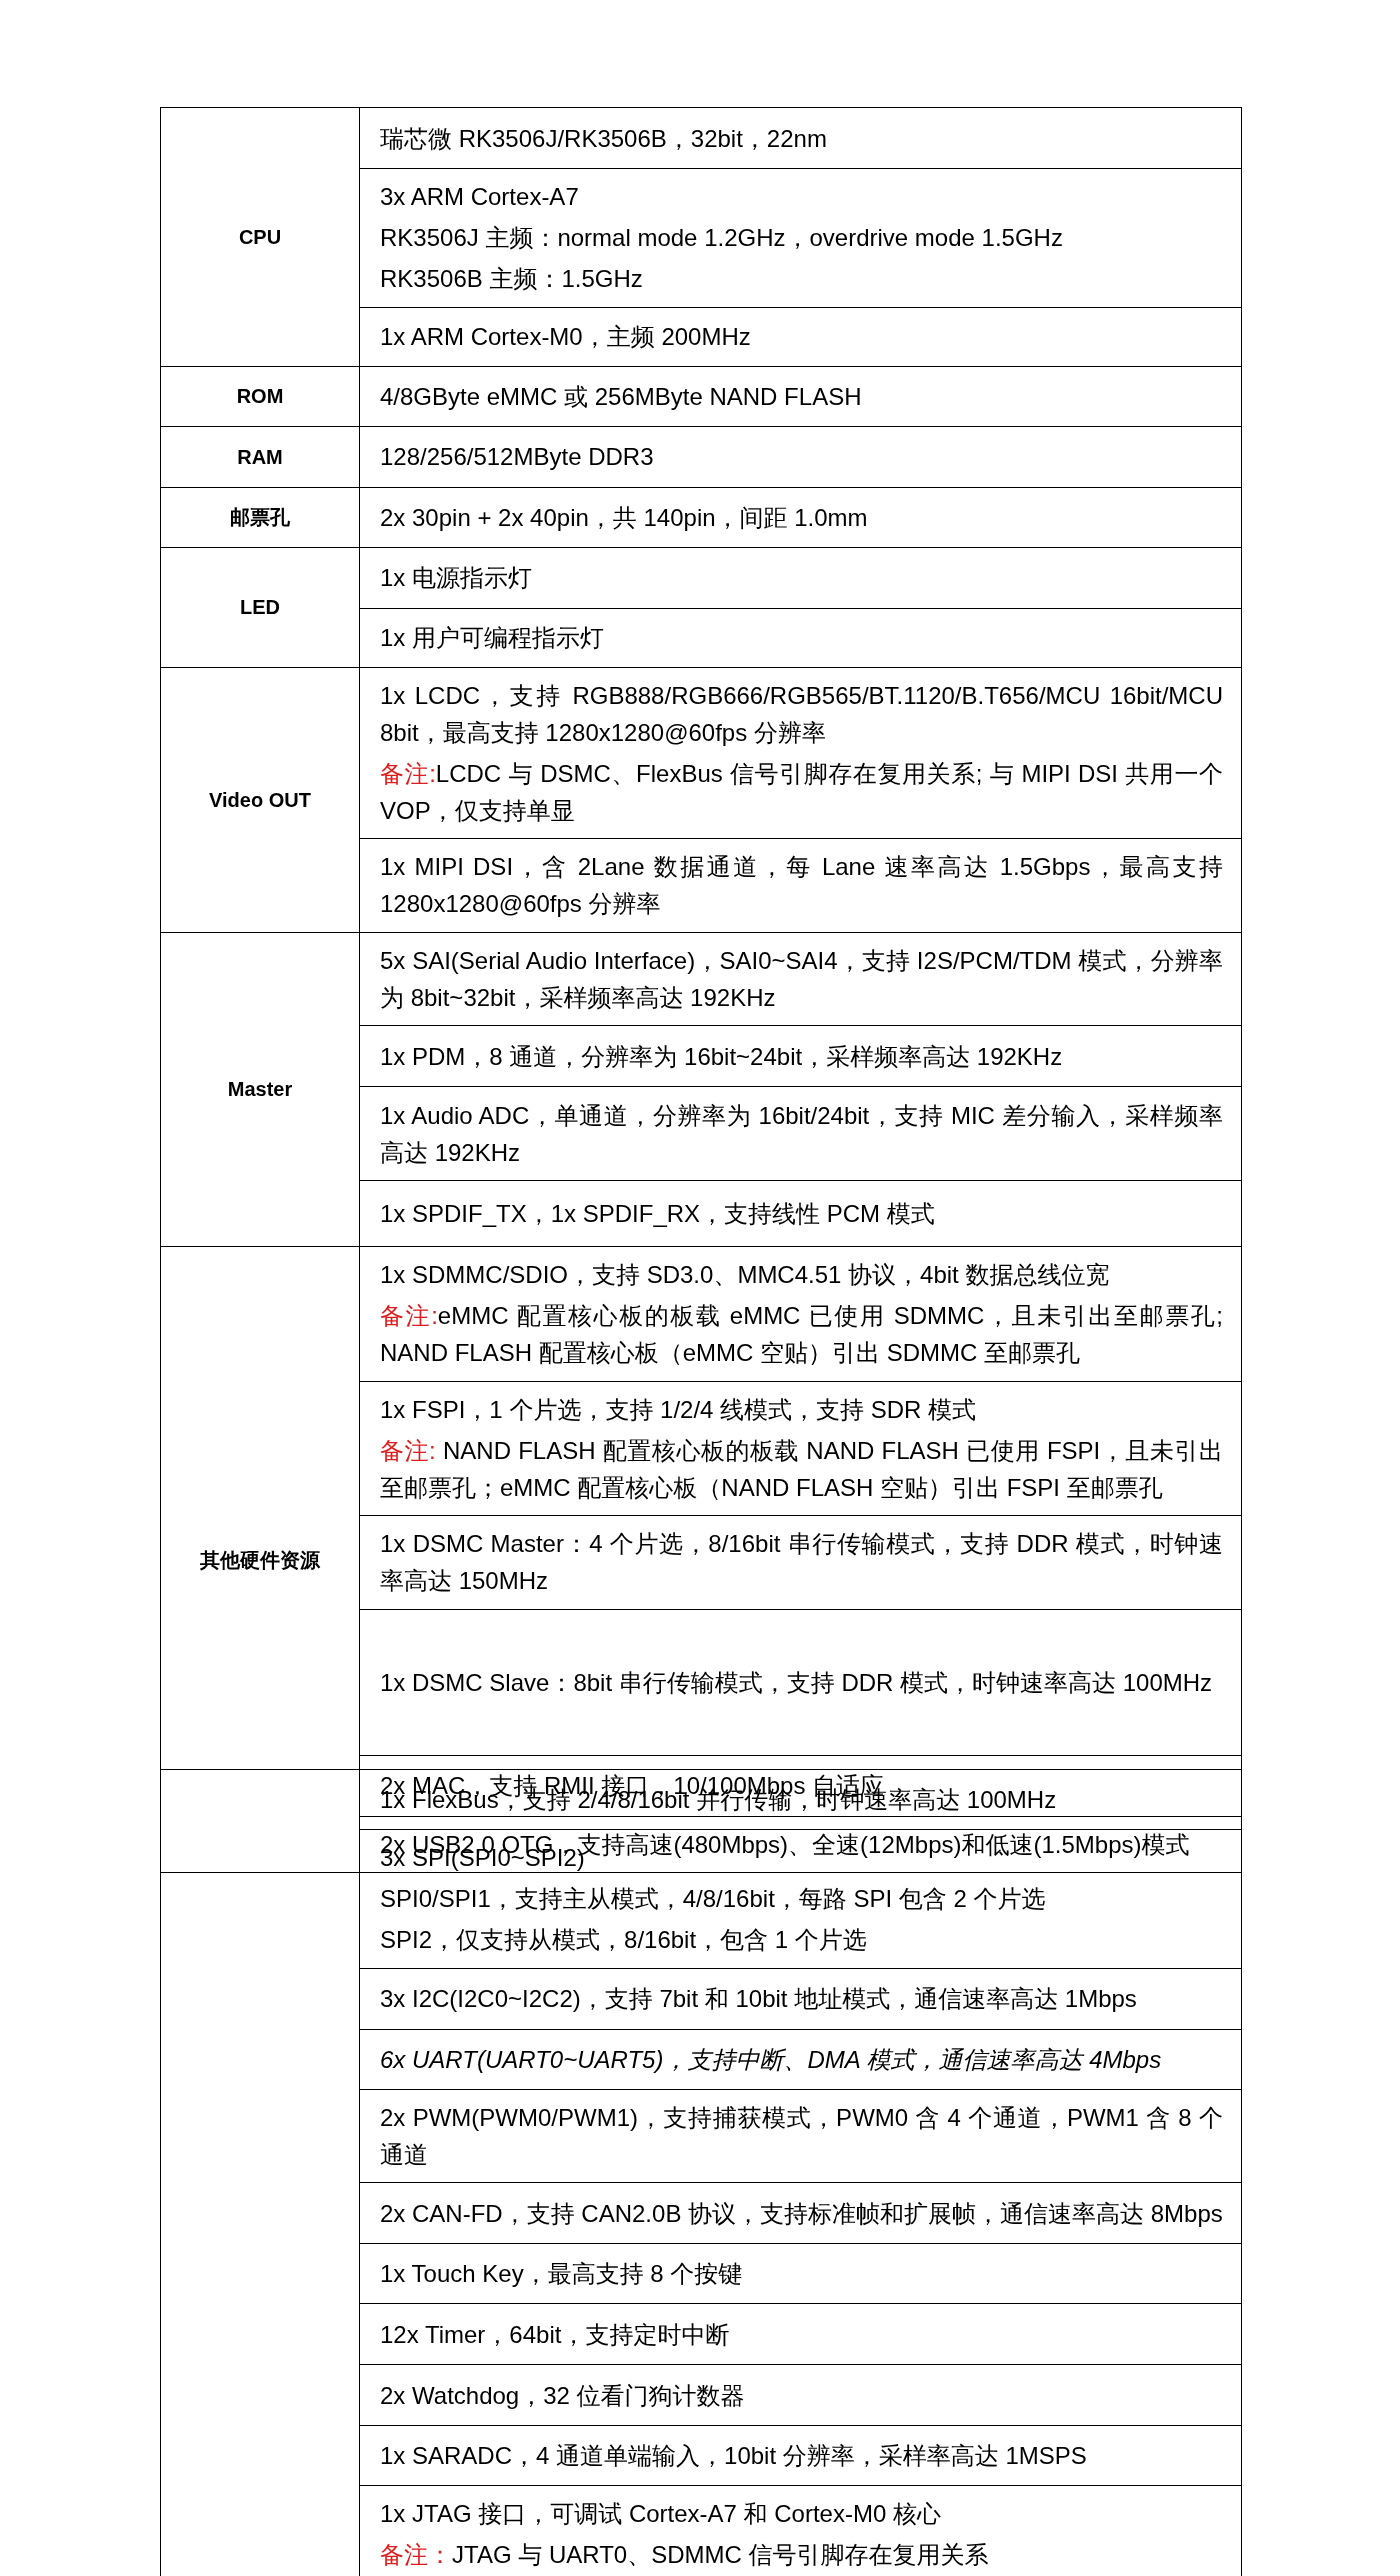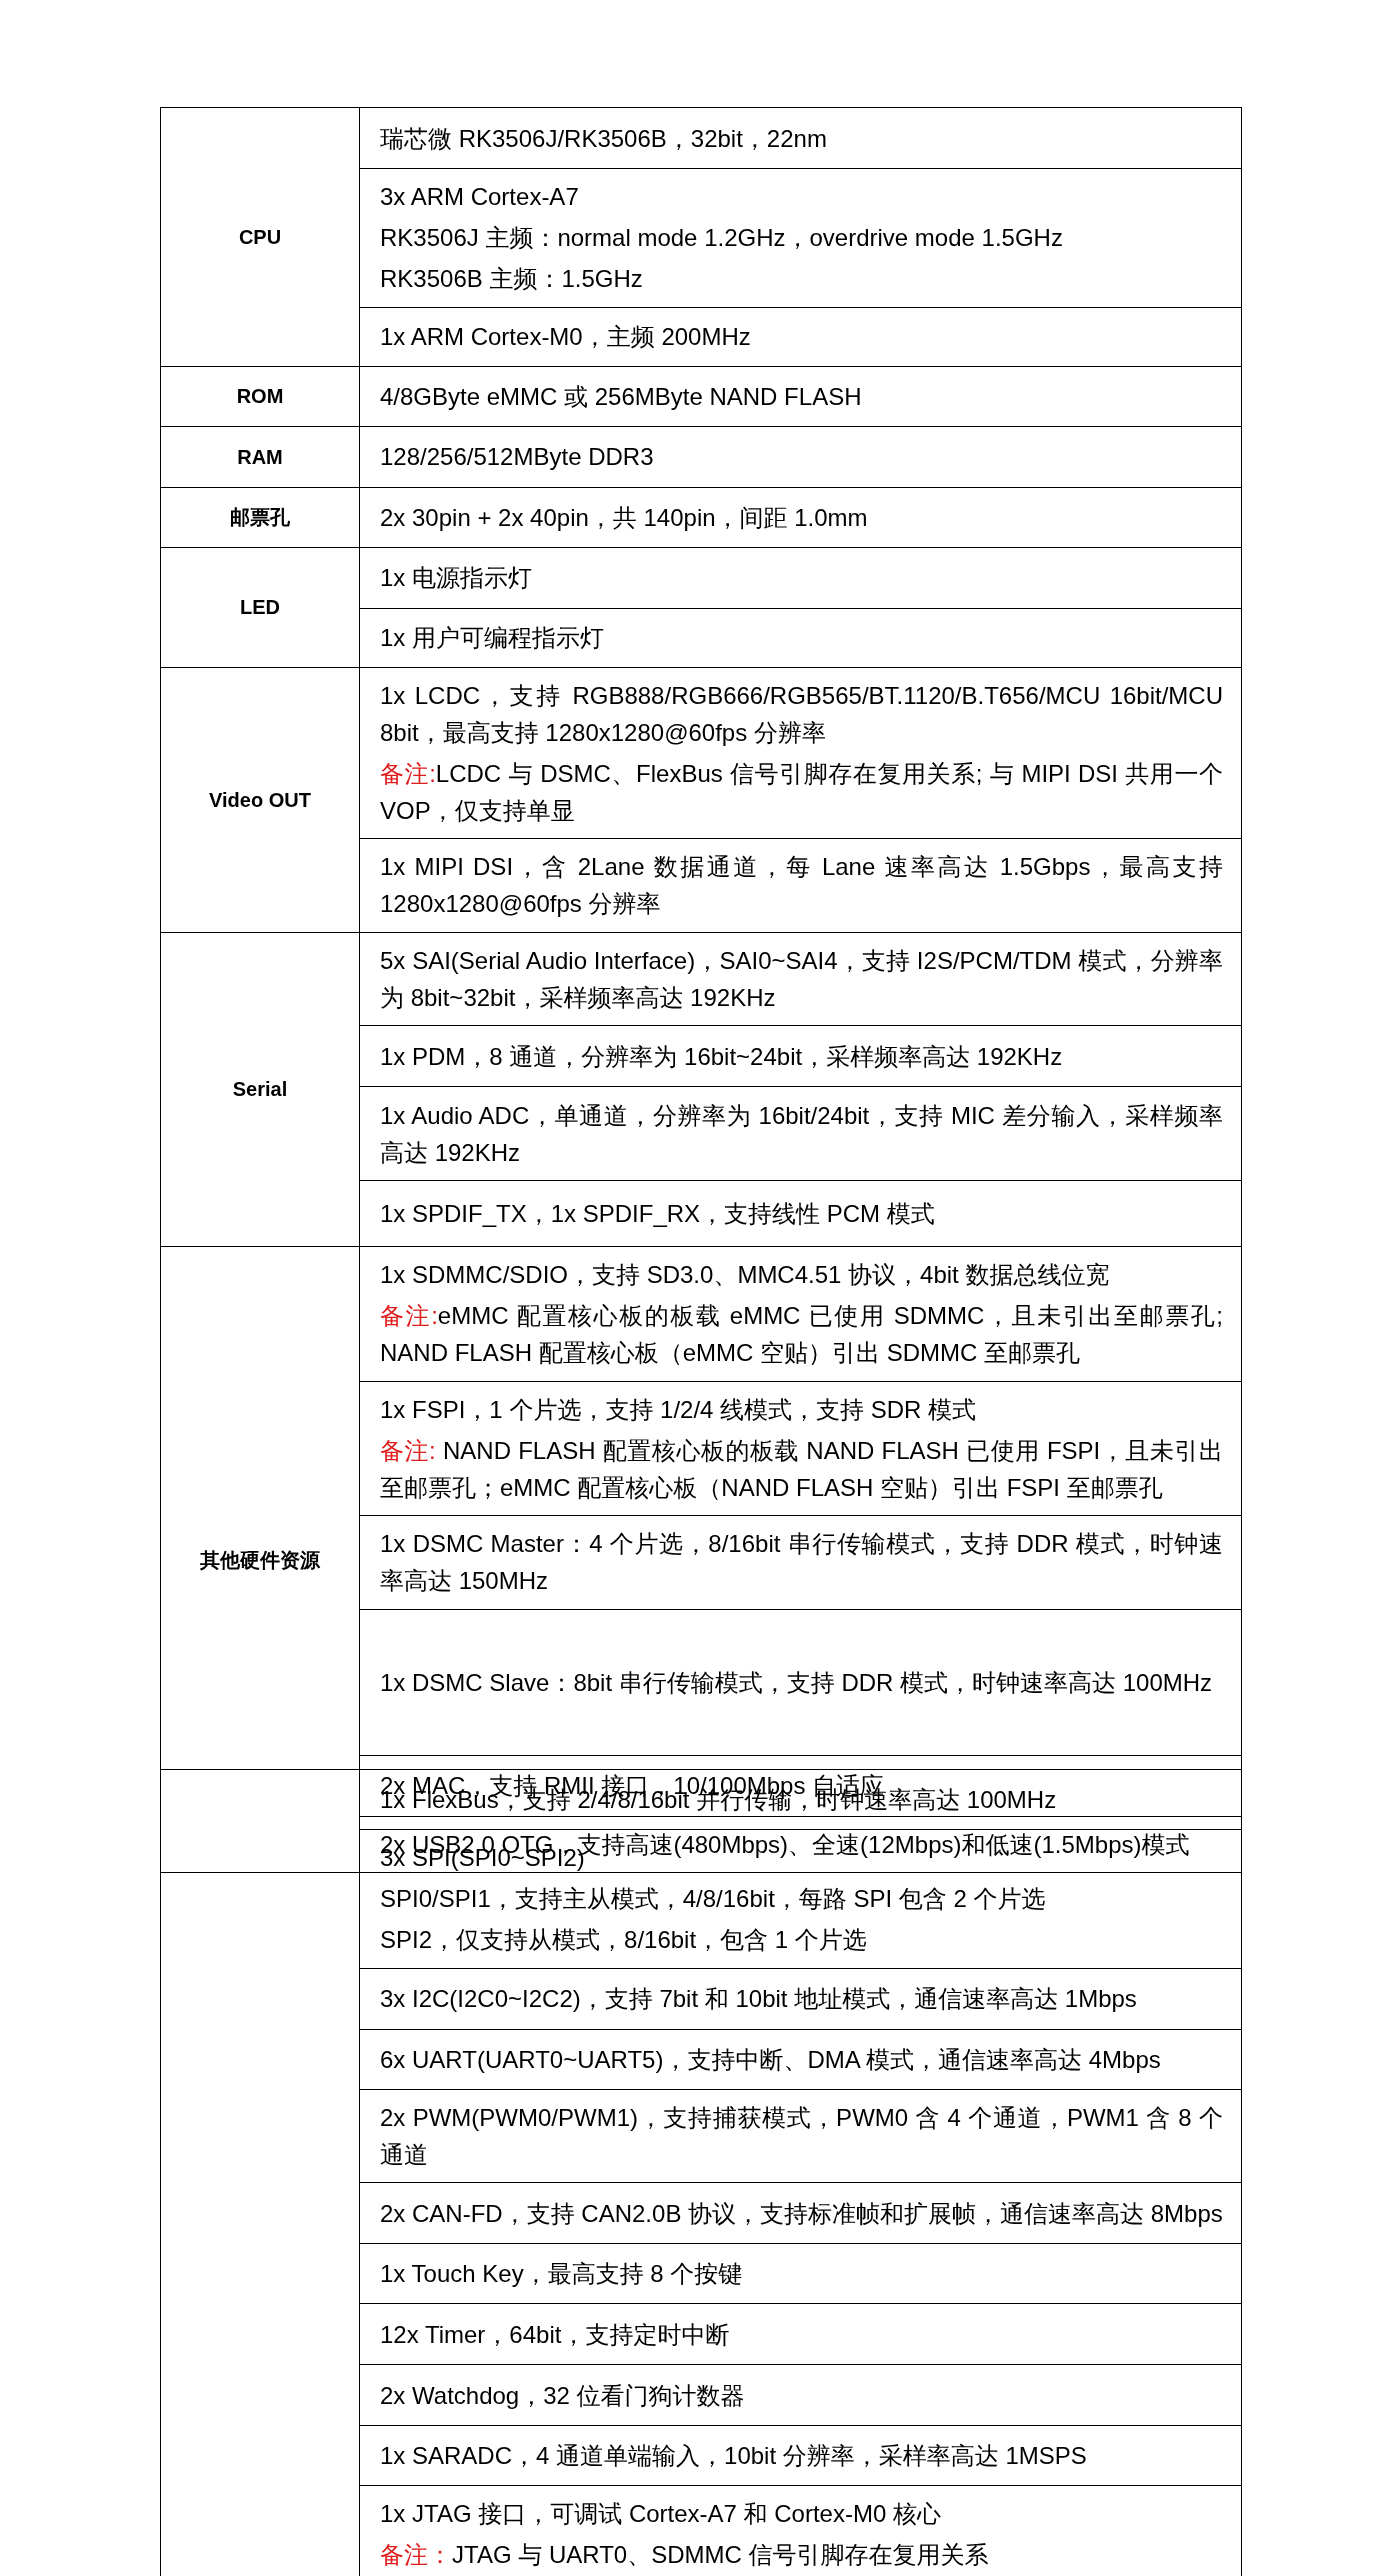--- a/index.html
+++ b/index.html
@@ -116,21 +116,21 @@
             <div class="para"><span>1x LCDC，支持 RGB888/RGB666/RGB565/BT.1120/B.T656/MCU 16bit/MCU 8bit，最高支持 1280x1280@60fps 分辨率</span></div>
             <div class="para"><span class="note">备注:</span><span>LCDC 与 DSMC、FlexBus 信号引脚存在复用关系; 与 MIPI DSI 共用一个 VOP，仅支持单显</span></div>
           </td>
         </tr>
         <tr>
           <td class="content-cell" style="height: 77px;">
             <div class="para"><span>1x MIPI DSI，含 2Lane 数据通道，每 Lane 速率高达 1.5Gbps，最高支持 1280x1280@60fps 分辨率</span></div>
           </td>
         </tr>
         <tr>
-          <td class="label-cell" rowspan="4">Serial</td>
+          <td class="label-cell" rowspan="4">Master</td>
           <td class="content-cell" style="height: 79px;">
             <div class="para"><span>5x SAI(Serial Audio Interface)，SAI0~SAI4，支持 I2S/PCM/TDM 模式，分辨率为 8bit~32bit，采样频率高达 192KHz</span></div>
           </td>
         </tr>
         <tr>
           <td class="content-cell" style="height: 61px;">
             <div class="para"><span>1x PDM，8 通道，分辨率为 16bit~24bit，采样频率高达 192KHz</span></div>
           </td>
         </tr>
         <tr>
@@ -196,21 +196,21 @@
             <div class="para"><span>SPI0/SPI1，支持主从模式，4/8/16bit，每路 SPI 包含 2 个片选</span></div>
             <div class="para"><span>SPI2，仅支持从模式，8/16bit，包含 1 个片选</span></div>
           </td>
         </tr>
         <tr>
           <td class="content-cell" style="height: 61px;">
             <div class="para"><span>3x I2C(I2C0~I2C2)，支持 7bit 和 10bit 地址模式，通信速率高达 1Mbps</span></div>
           </td>
         </tr>
         <tr>
-          <td class="content-cell" style="height: 60px;">
+          <td class="content-cell" style="height: 60px; font-style: italic;">
             <div class="para"><span>6x UART(UART0~UART5)，支持中断、DMA 模式，通信速率高达 4Mbps</span></div>
           </td>
         </tr>
         <tr>
           <td class="content-cell" style="height: 61px;">
             <div class="para"><span>2x PWM(PWM0/PWM1)，支持捕获模式，PWM0 含 4 个通道，PWM1 含 8 个通道</span></div>
           </td>
         </tr>
         <tr>
           <td class="content-cell" style="height: 61px;">

